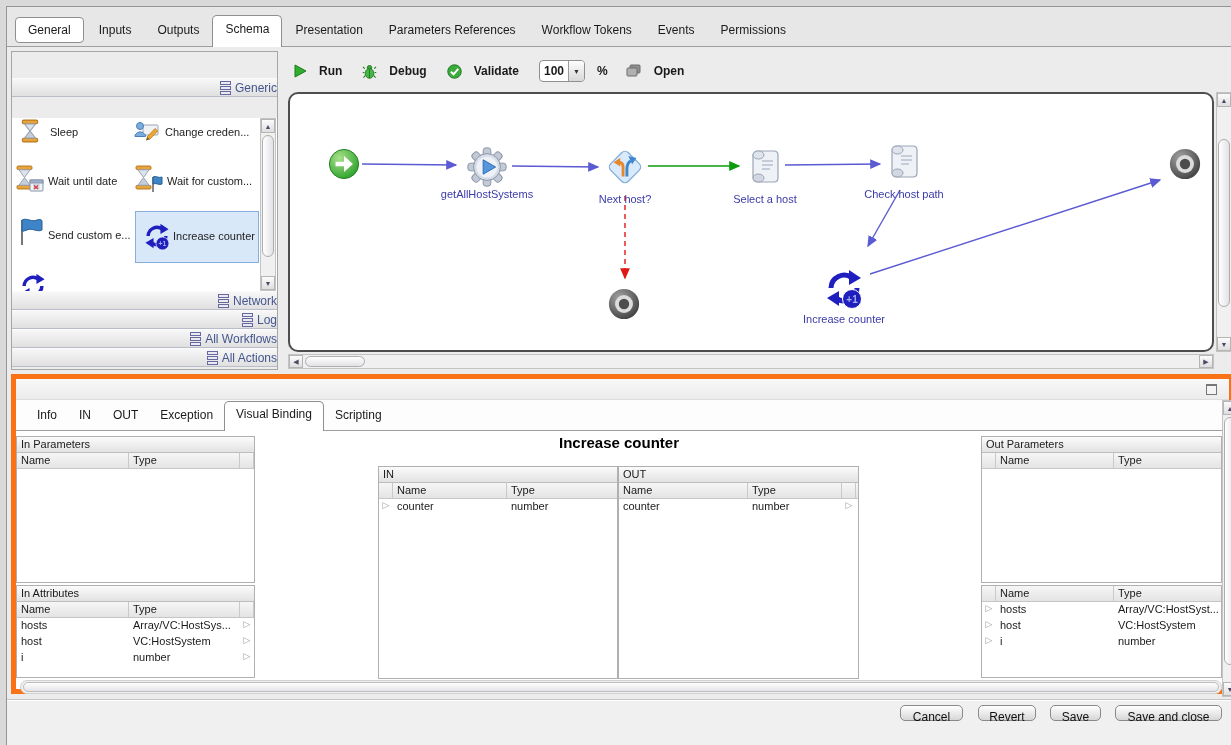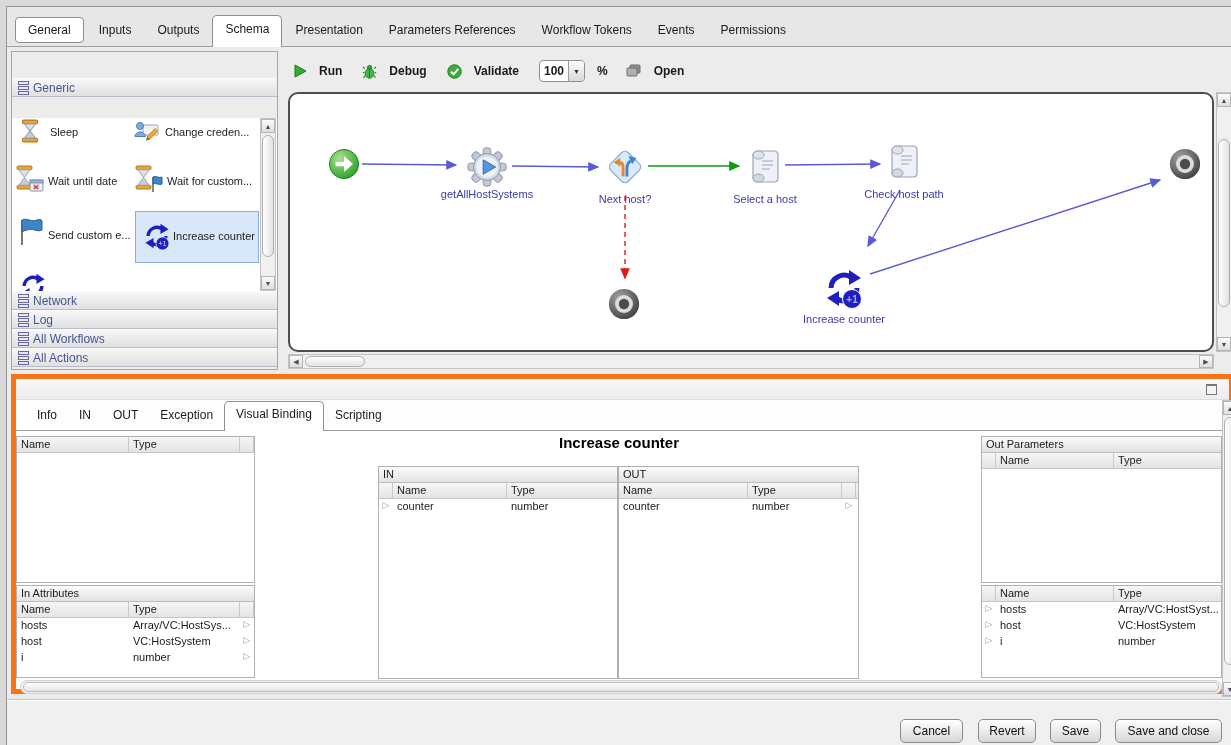--- a/index.html
+++ b/index.html
@@ -24,21 +24,21 @@
     border:1px solid #a6a6a6; background:#ececec; }
   .filter-row { position:absolute; left:0; top:0; width:100%; height:26px; }
   .filter-row input { position:absolute; left:22px; top:4px; width:200px; height:18px;
     border:1px solid #8f8f8f; font-size:12px; padding:0 4px; color:#555;
     font-family:"Liberation Sans", sans-serif; }
   .go-btn { position:absolute; left:227px; top:3px; width:36px; height:20px;
     border:1px solid #8a8a8a; border-radius:10px;
     background:linear-gradient(#ffffff,#dcdcdc); display:flex; align-items:center; justify-content:center; }
   .sec { position:relative; height:19px; background:linear-gradient(#f7f7f7,#e0e0e0);
     border-top:1px solid #fbfbfb; border-bottom:1px solid #b9bcc9;
-    display:flex; align-items:center; padding-left:6px; gap:4px; }
+    display:flex; align-items:center; padding-left:6px; gap:4px;justify-content:flex-end; }
   .sec .lbl { color:#44568e; font-size:12px; }
   .sec-stack { display:flex; flex-direction:column; gap:1px; }
   .sec-stack i { display:block; width:11px; height:4px; border:1px solid #6868a0; background:#e9e9f4; }
   .pal-body { position:absolute; left:0; top:66px; width:265px; height:173px;
     background:#fff; overflow:hidden; }
   .pal-label { position:absolute; font-size:11px; color:#222; width:90px; white-space:nowrap; overflow:hidden; }
   .pal-sel { position:absolute; background:#d9e8f9; border:1px solid #89aede; }
   .bottom-secs { position:absolute; left:0; top:239px; width:100%; }
   
   #canvas-area { position:absolute; left:276px; top:44px; width:951px; height:319px; }
@@ -86,21 +86,21 @@
   .trow { display:flex; height:16px; background:#fff; }
   .trow > div { padding:1px 4px; overflow:hidden; white-space:nowrap; }
   .c-exp { width:14px; flex:none; color:#9a9a9a; font-size:9px; text-align:center; padding:1px 0 !important; }
   .ed-hscroll { position:absolute; left:4px; top:301px; width:1202px; height:14px;
     background:#efefef; border:1px solid #d2d2d2; border-radius:7px; }
   .ed-hscroll .thumb { position:absolute; left:2px; top:1px; width:1196px; height:10px;
     background:linear-gradient(#ffffff,#e4e4e8); border:1px solid #bdbdbd; border-radius:6px; }
   
   #footer { position:absolute; left:0; top:692px; width:100%; height:51px;
     background:#f0f0f0; border-top:1px solid #c6c6c6; box-shadow:inset 0 1px 0 #fff; }
-  .fbtn { position:absolute; top:19px; height:24px; border:1px solid #8a8a8a; border-radius:5px;
+  .fbtn { position:absolute; top:5px; height:16px; border:1px solid #8a8a8a; border-radius:5px;
     background:linear-gradient(#ffffff,#e9e9e9 55%,#d6d6d6); font-size:12px;
     font-family:"Liberation Sans", sans-serif; color:#111; text-align:center; line-height:22px; }
   svg { display:block; }
   svg text { font-family:"Liberation Sans", sans-serif; }
 </style>
 </head>
 <body>
 
 <div id="window">
 
@@ -428,20 +428,21 @@
       <div class="etab">IN</div>
       <div class="etab">OUT</div>
       <div class="etab">Exception</div>
       <div class="etab active">Visual Binding</div>
       <div class="etab">Scripting</div>
     </div>
 
     <div class="ed-title">Increase counter</div>
 
     <div class="panel" style="left:0;top:57px;width:239px;height:147px;">
+      <div class="tbl-title">In Parameters</div>
       <div class="tbl-cols">
         <div style="width:112px;">Name</div>
         <div style="width:111px;">Type</div>
         <div class="c-exp"></div>
       </div>
     </div>
 
     <div class="panel" style="left:0;top:206px;width:239px;height:93px;">
       <div class="tbl-title">In Attributes</div>
       <div class="tbl-cols">

